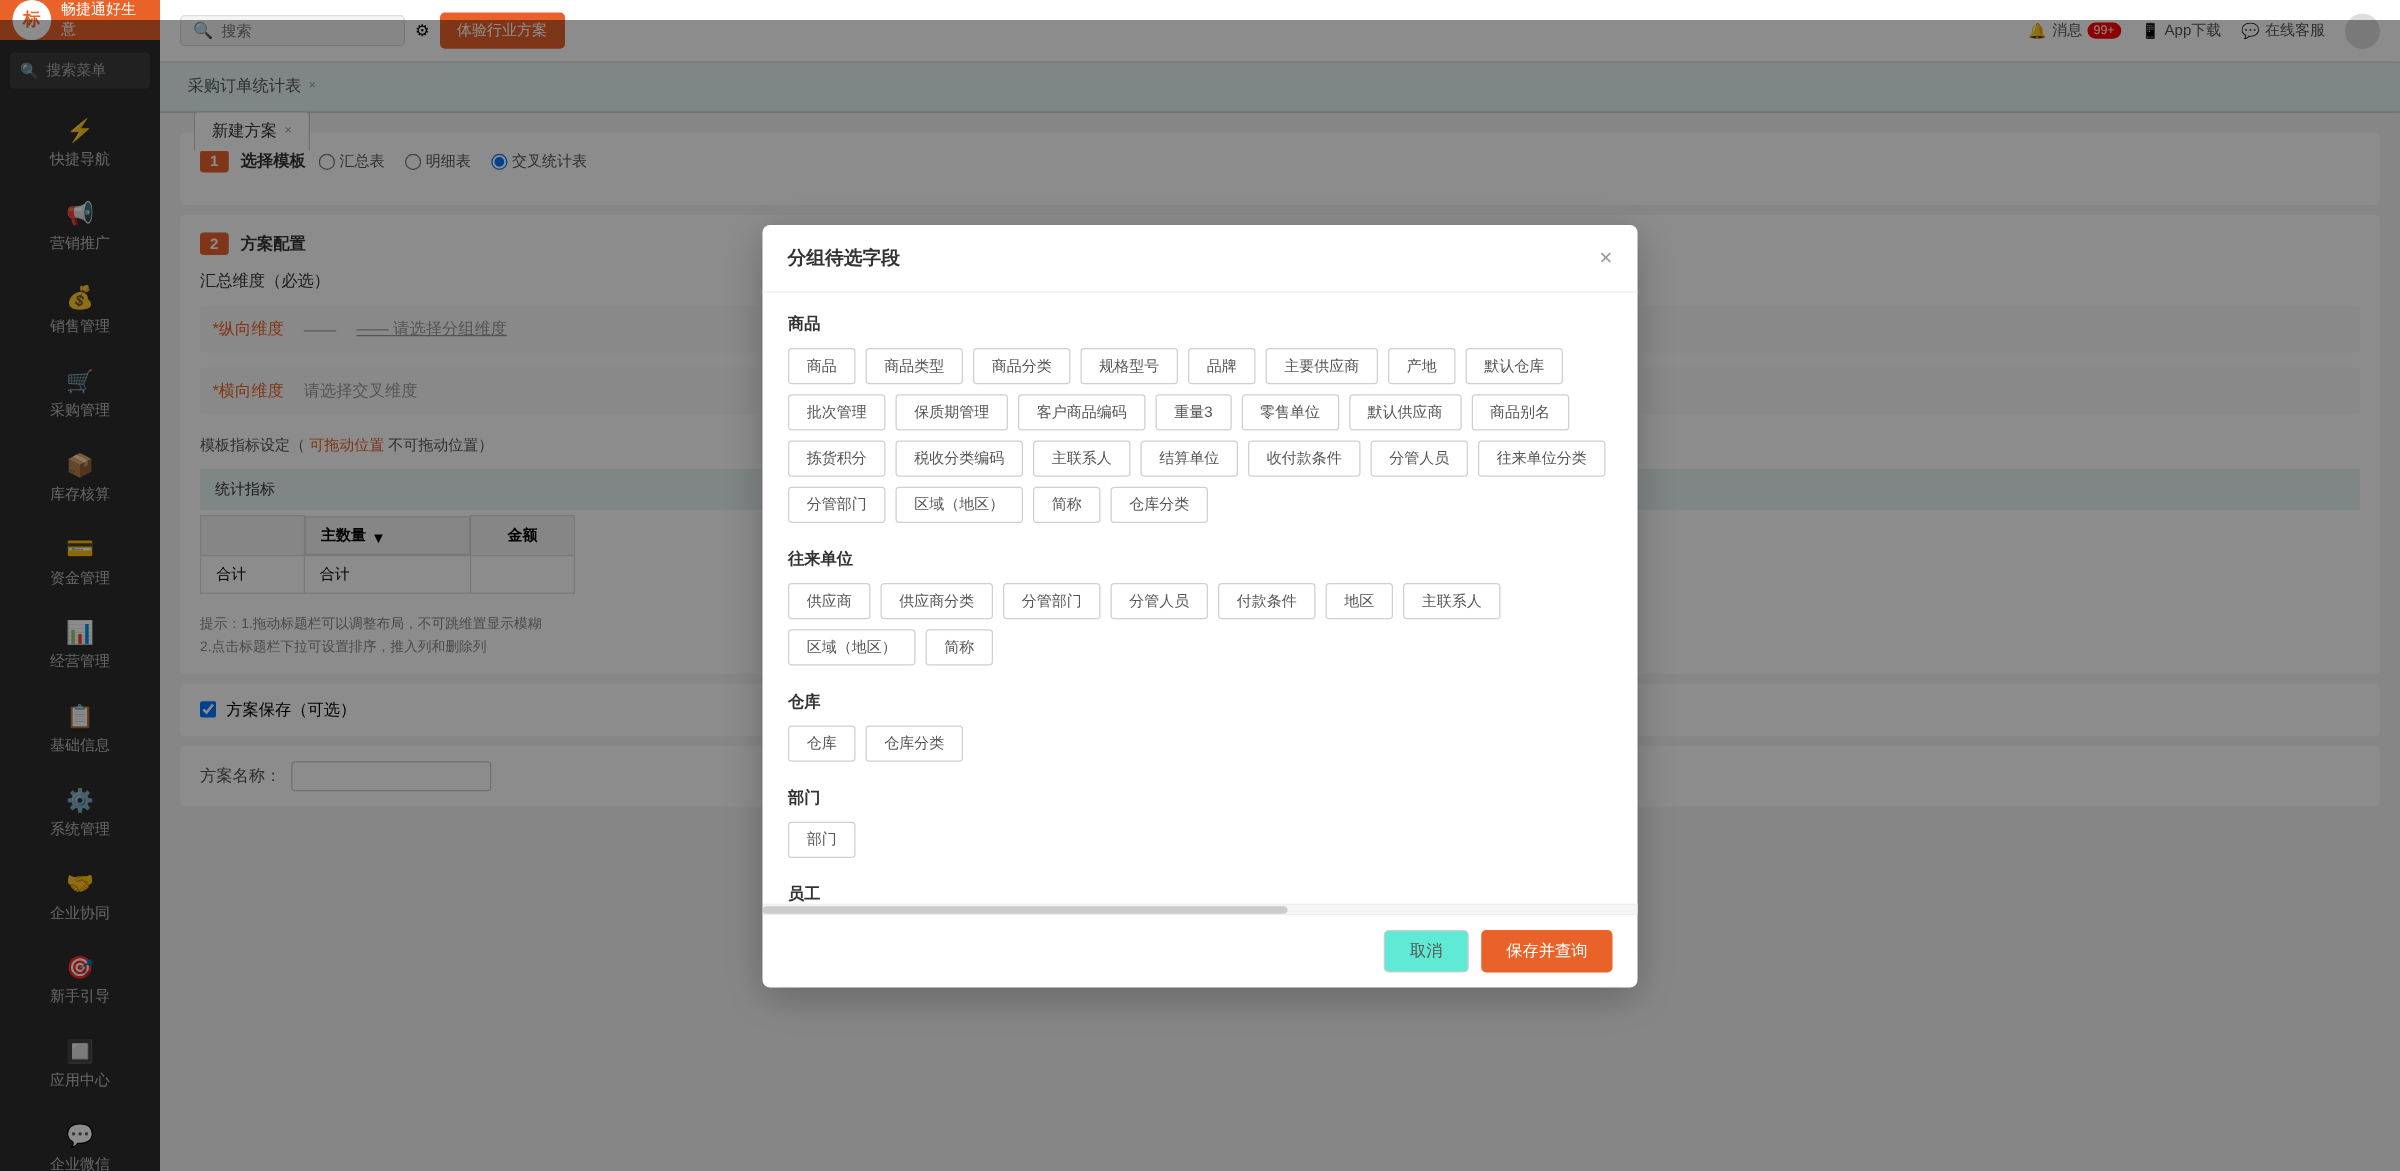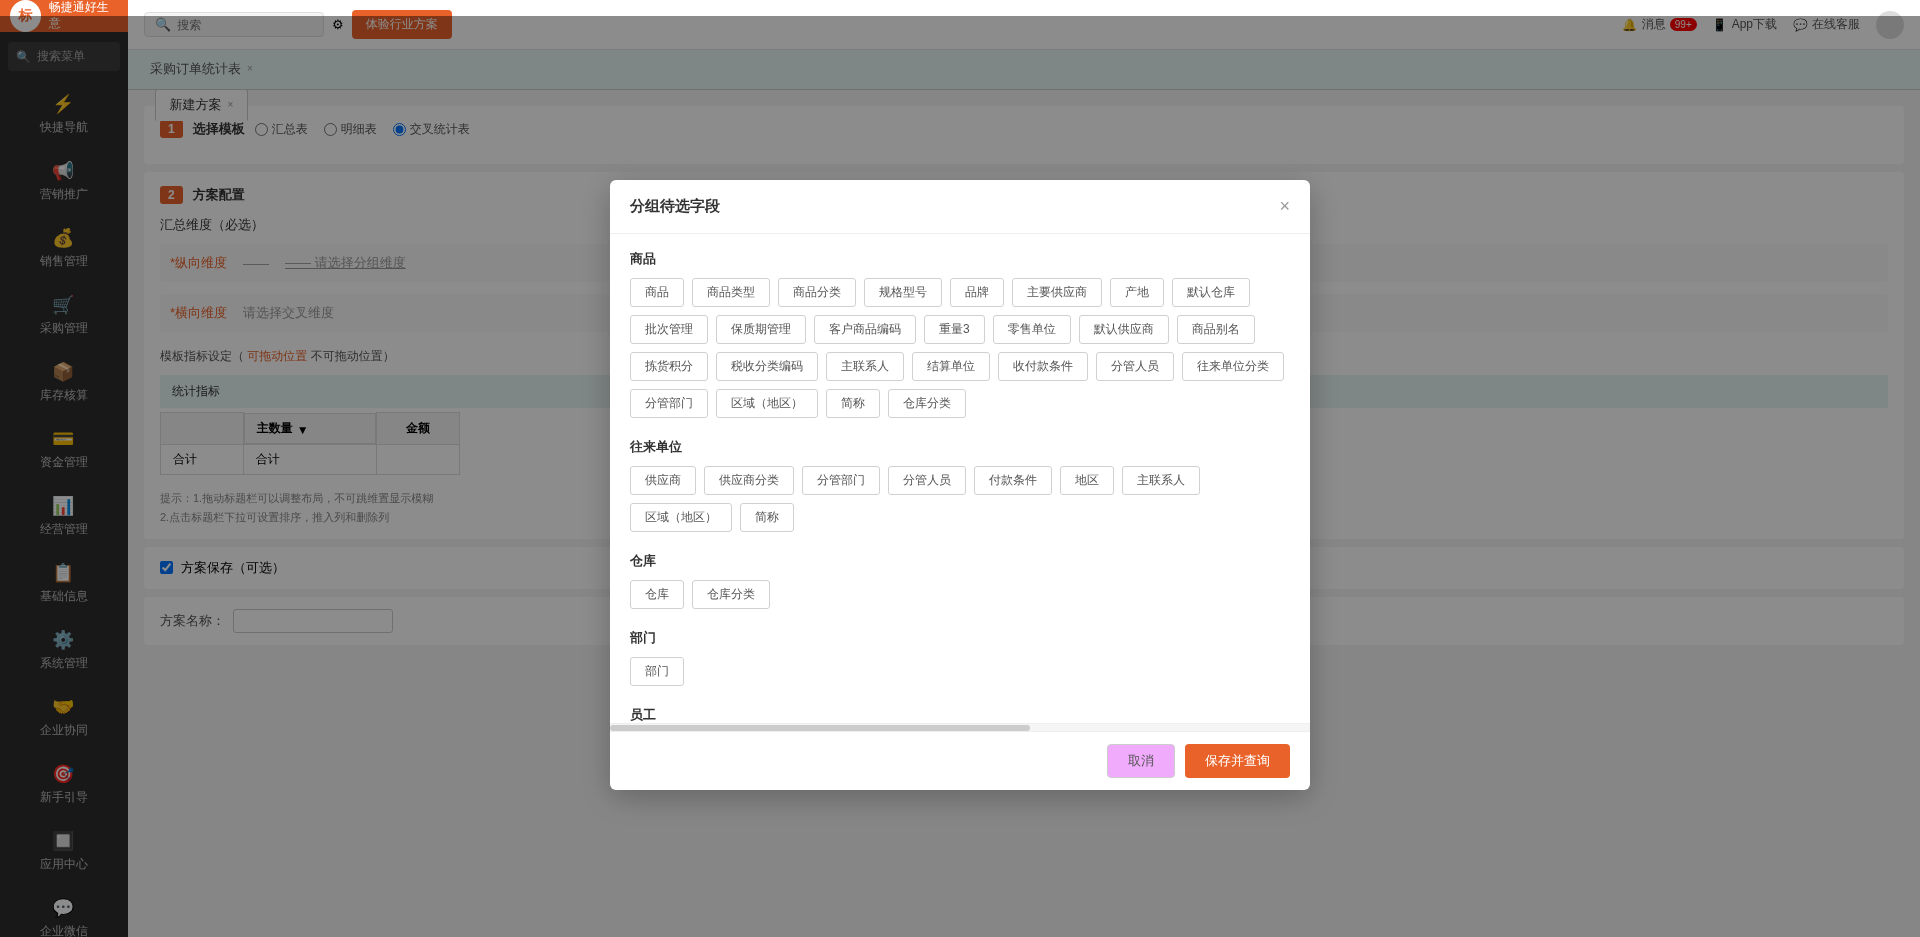--- a/index.html
+++ b/index.html
@@ -87,21 +87,21 @@
 
     
     .modal-hscroll {
       height: 8px; background: #f5f5f5; border-top: 1px solid #eee; flex-shrink: 0; position: relative;
     }
     .modal-hscroll-thumb {
       position: absolute; left: 0; top: 1px; height: 6px; width: 60%; background: #ccc; border-radius: 3px;
     }
 
     
-    .btn-cancel { background: #f0abfc; border: 1px solid #ccc; color: #555; padding: 7px 20px; border-radius: 4px; cursor: pointer; font-size: 13px; }
+    .btn-cancel { background: #5eead4; border: 1px solid #ccc; color: #555; padding: 7px 20px; border-radius: 4px; cursor: pointer; font-size: 13px; }
     .btn-primary { background: #e8622a; color: white; border: none; padding: 7px 20px; border-radius: 4px; cursor: pointer; font-size: 13px; }
   </style>
 </head>
 <body>
 
 <div class="sidebar">
   <div class="sidebar-logo">
     <div class="sidebar-logo-icon">标</div>
     <div class="sidebar-logo-text">
       <div>畅捷通好生意</div>

